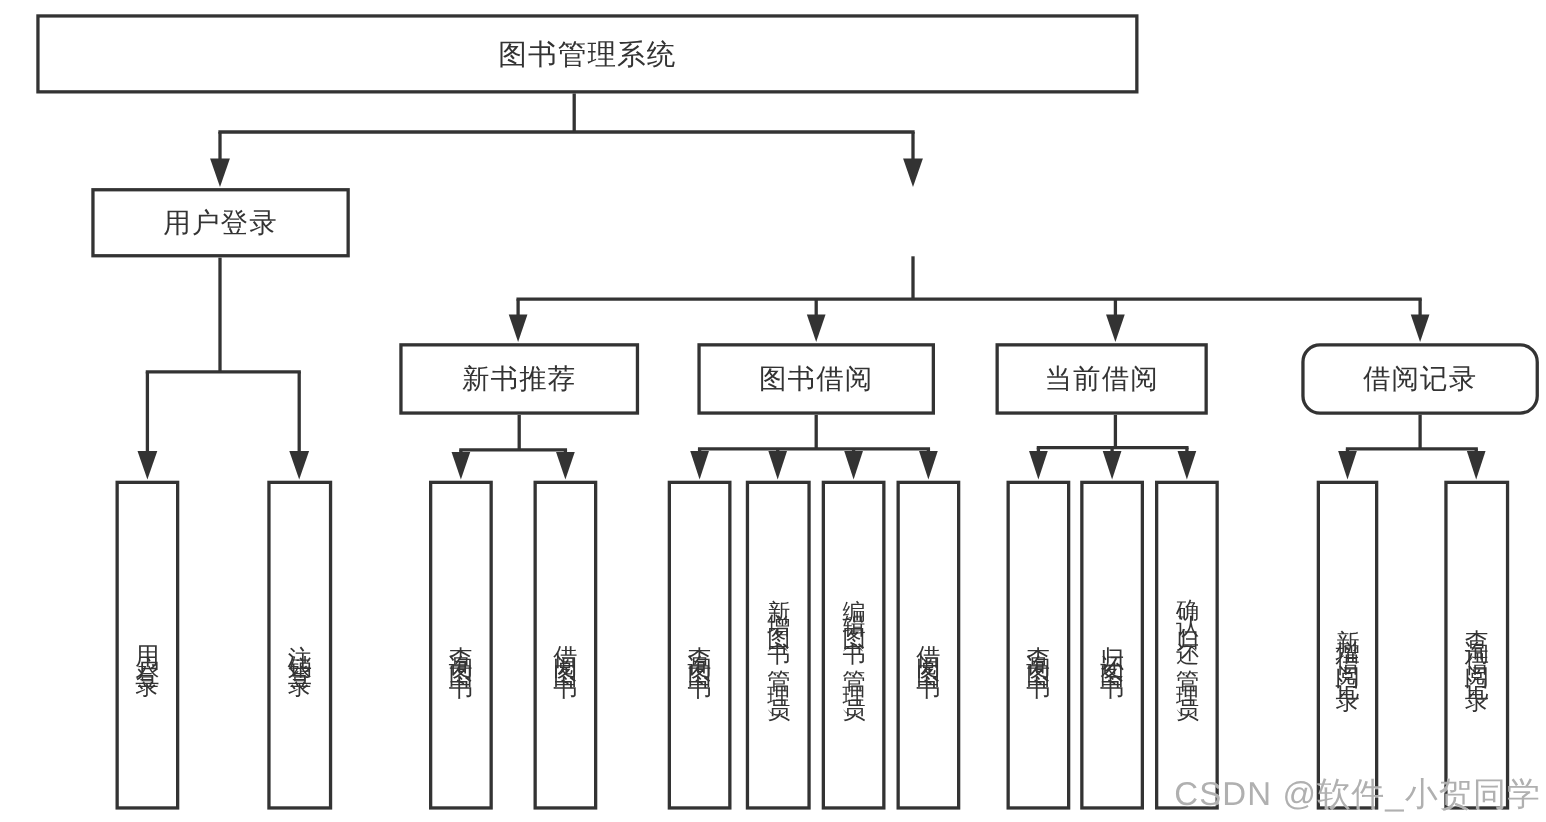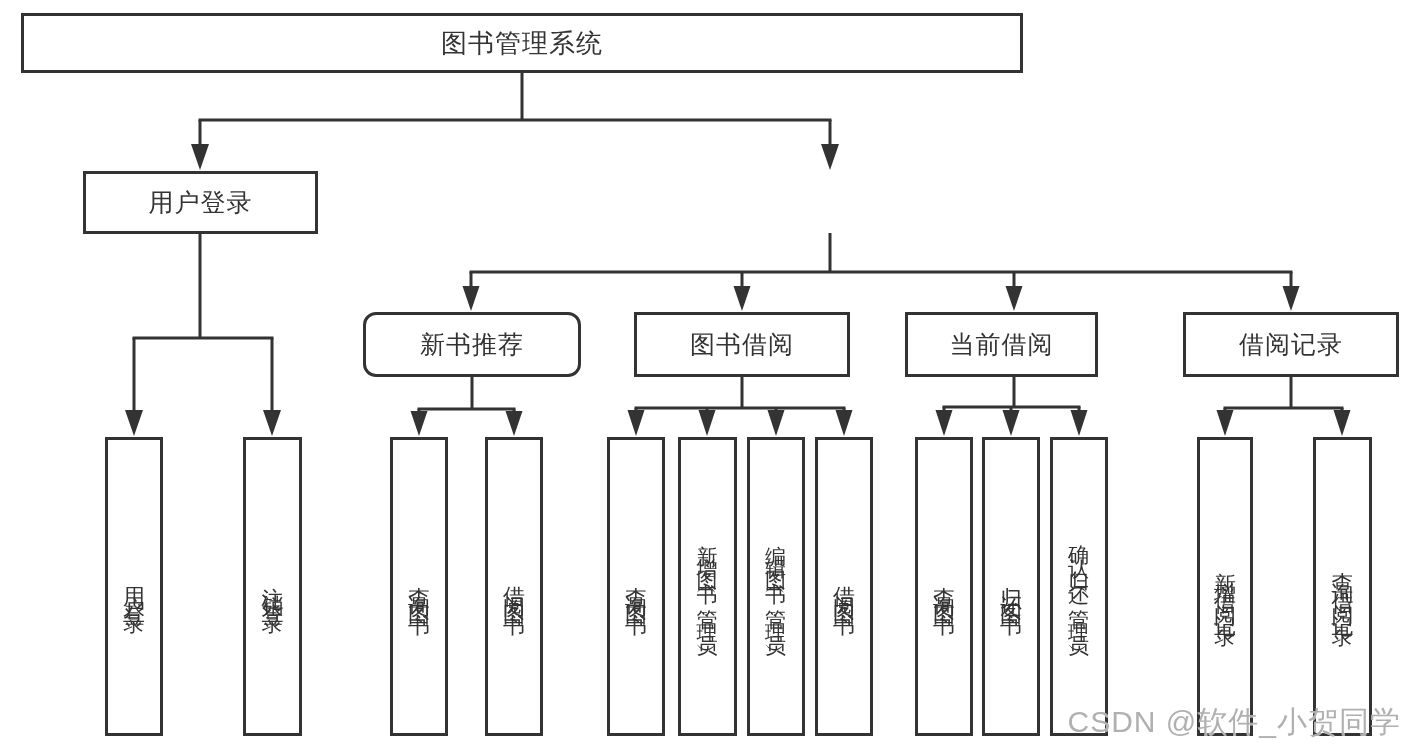--- a/index.html
+++ b/index.html
@@ -125,38 +125,38 @@
     <g>
       <line x1="1291" y1="377" x2="1291" y2="408"></line>
       <line class="branch" x1="1225" y1="408" x2="1342" y2="408"></line>
       <line x1="1225" y1="408" x2="1225" y2="414"></line>
       <polygon points="1225,436 1216.5,410 1233.5,410"></polygon>
       <line x1="1342" y1="408" x2="1342" y2="414"></line>
       <polygon points="1342,436 1333.5,410 1350.5,410"></polygon>
     </g>
   </svg>
 
-  <div class="node node-root" style="left:21px; top:13px; width:1002px; height:60px;">
+  <div class="node node-root" style="left:33px; top:13px; width:1002px; height:72px;">
     <span>图书管理系统</span>
   </div>
 
   <div class="node node-h" style="left:83px; top:171px; width:235px; height:63px;">
     <span>用户登录</span>
   </div>
 
-  <div class="node node-h" style="left:363px; top:312px; width:218px; height:65px;border-radius:13px;">
+  <div class="node node-h" style="left:363px; top:312px; width:218px; height:65px;">
     <span>新书推荐</span>
   </div>
   <div class="node node-h" style="left:634px; top:312px; width:216px; height:65px;">
     <span>图书借阅</span>
   </div>
   <div class="node node-h" style="left:905px; top:312px; width:193px; height:65px;">
     <span>当前借阅</span>
   </div>
-  <div class="node node-h" style="left:1183px; top:312px; width:216px; height:65px;">
+  <div class="node node-h" style="left:1183px; top:312px; width:216px; height:65px;border-radius:17px;">
     <span>借阅记录</span>
   </div>
 
   <div class="node leaf" style="left:105px; top:437px; width:58px; height:299px;">
     <span class="vtext">用户登录</span>
   </div>
   <div class="node leaf" style="left:243px; top:437px; width:59px; height:299px;">
     <span class="vtext">注销登录</span>
   </div>
 

